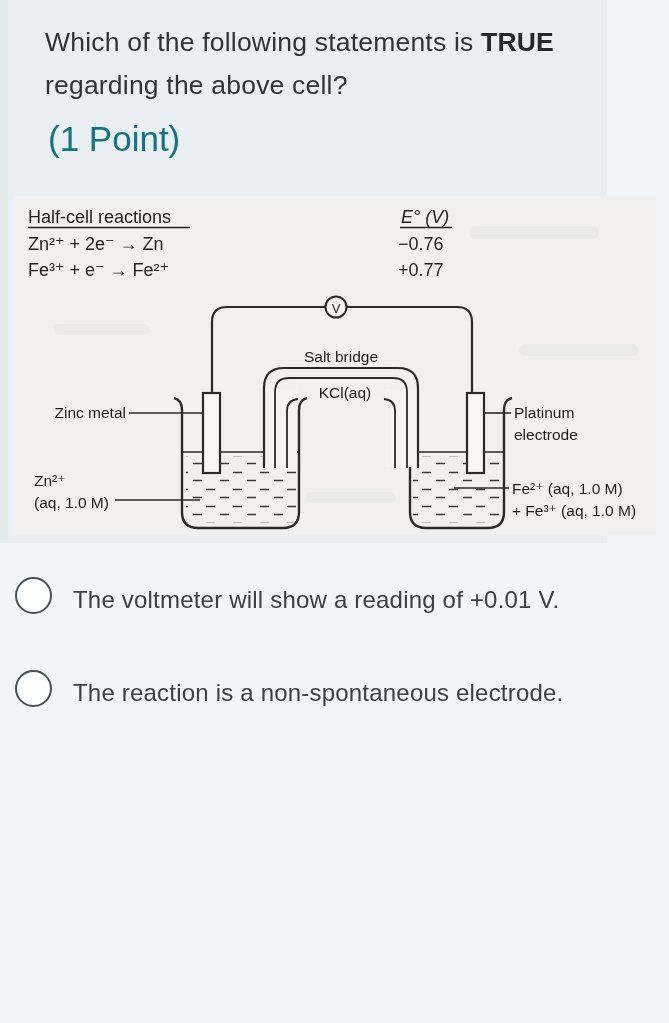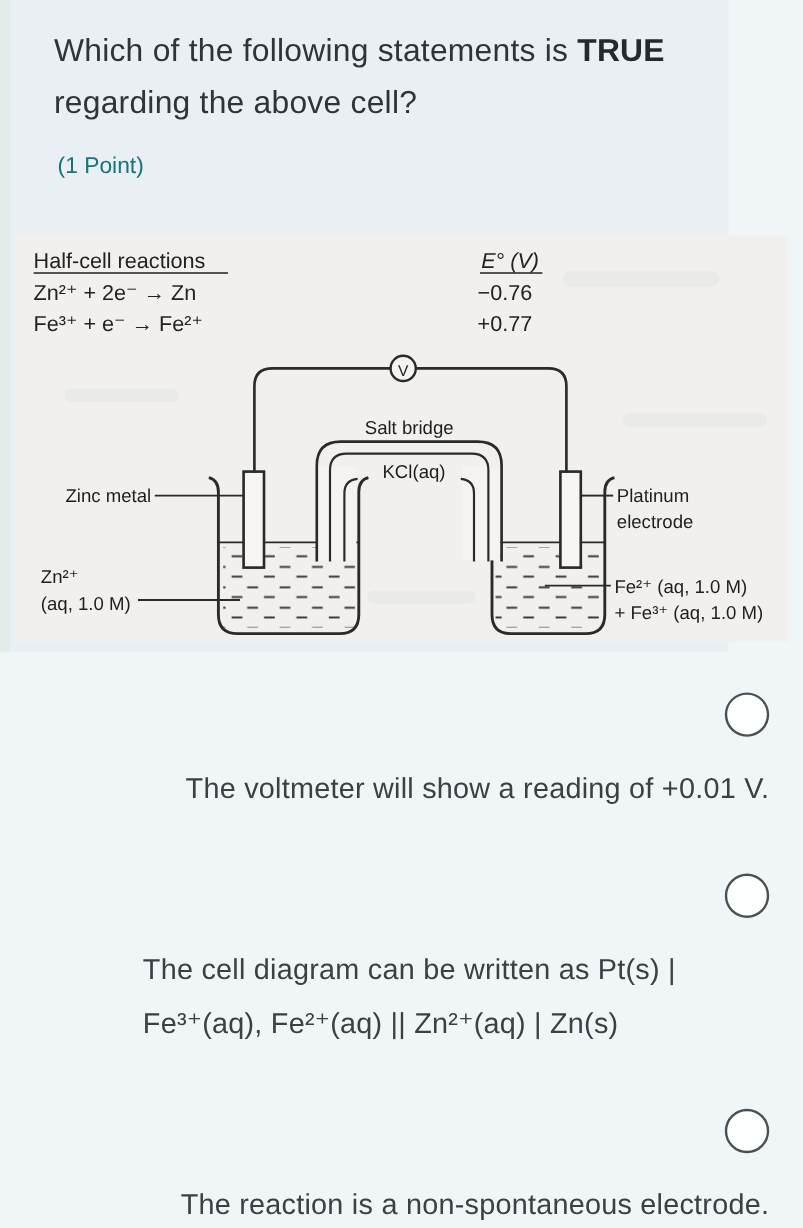--- a/index.html
+++ b/index.html
@@ -18,32 +18,32 @@
     background:var(--question-edge,#e2ebe8);
   }
   .title-block{padding:21px 24px 0 45px;}
   .question-title{
     font-size:26.5px;line-height:43px;font-weight:400;
     color:var(--title-ink,#2e3437);letter-spacing:.2px;
   }
   .question-title b{font-weight:700;color:#25292c;}
   .question-points{
     margin-top:12px;padding-left:3px;
-    font-size:19px;line-height:40px;
+    font-size:35px;line-height:40px;
     color:var(--accent,#17737e);
   }
   
   .scan-figure{
     position:absolute;left:14px;top:196px;width:642px;height:339px;
     background:var(--scan-bg,#f1f0ee);
   }
   .scan-figure svg{display:block;width:100%;height:100%;}
   
   .options-section{position:relative;padding:0 28px 0 15px;}
-  .option{display:flex;align-items:flex-end;gap:21px;flex-direction:column;}
+  .option{display:flex;align-items:flex-start;gap:21px;}
   .option.first{margin-top:34px;}
   .option + .option{margin-top:48px;}
   .radio{
     flex:0 0 auto;width:33px;height:33px;border-radius:50%;
     border:2.5px solid var(--radio-border,#4a5153);
     background:#fdfefe;box-sizing:content-box;
   }
   .option-label{
     font-size:24px;line-height:45px;
     color:var(--option-ink,#3b4043);letter-spacing:.2px;
@@ -139,21 +139,17 @@
       </g>
     </svg>
   </div>
 </div>
 
 <div class="options-section">
   <div class="option first" role="radio" aria-checked="false">
     <span class="radio"></span>
     <span class="option-label">The voltmeter will show a reading of +0.01 V.</span>
   </div>
-  <div class="option opt3" role="radio" aria-checked="false">
-    <span class="radio"></span>
-    <span class="option-label">The cell diagram can be written as Pt(s) | Fe³⁺(aq), Fe²⁺(aq) || Zn²⁺(aq) | Zn(s)</span>
-  </div>
   <div class="option" role="radio" aria-checked="false">
     <span class="radio"></span>
     <span class="option-label">The reaction is a non-spontaneous electrode.</span>
   </div>
 </div>
 
 </body></html>

